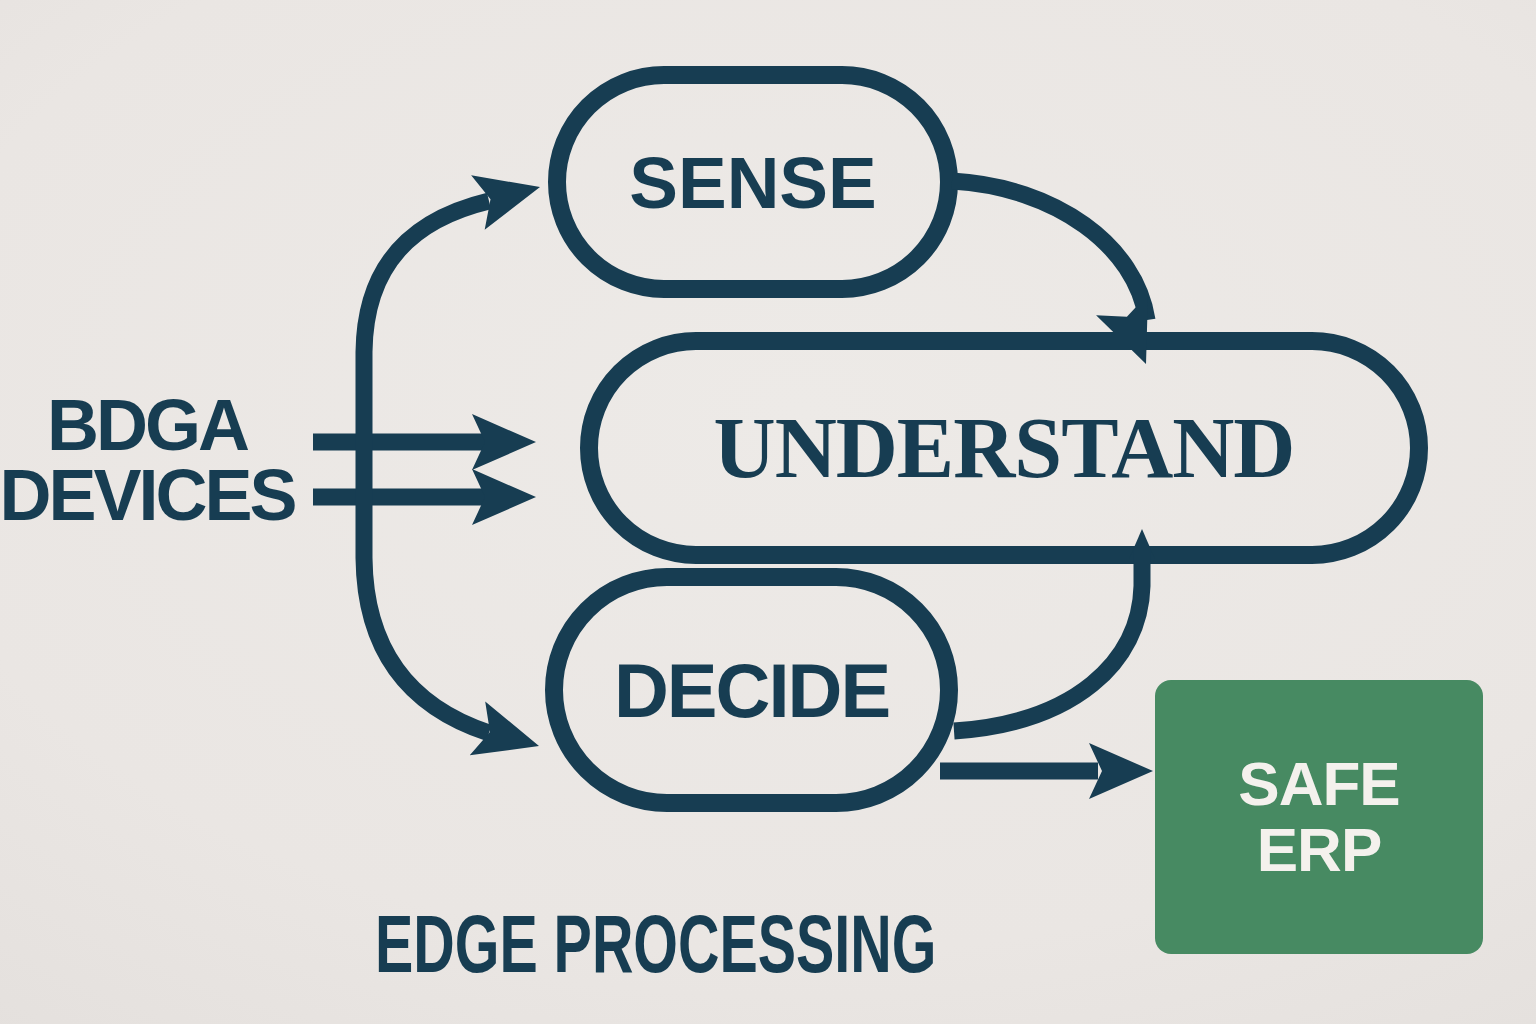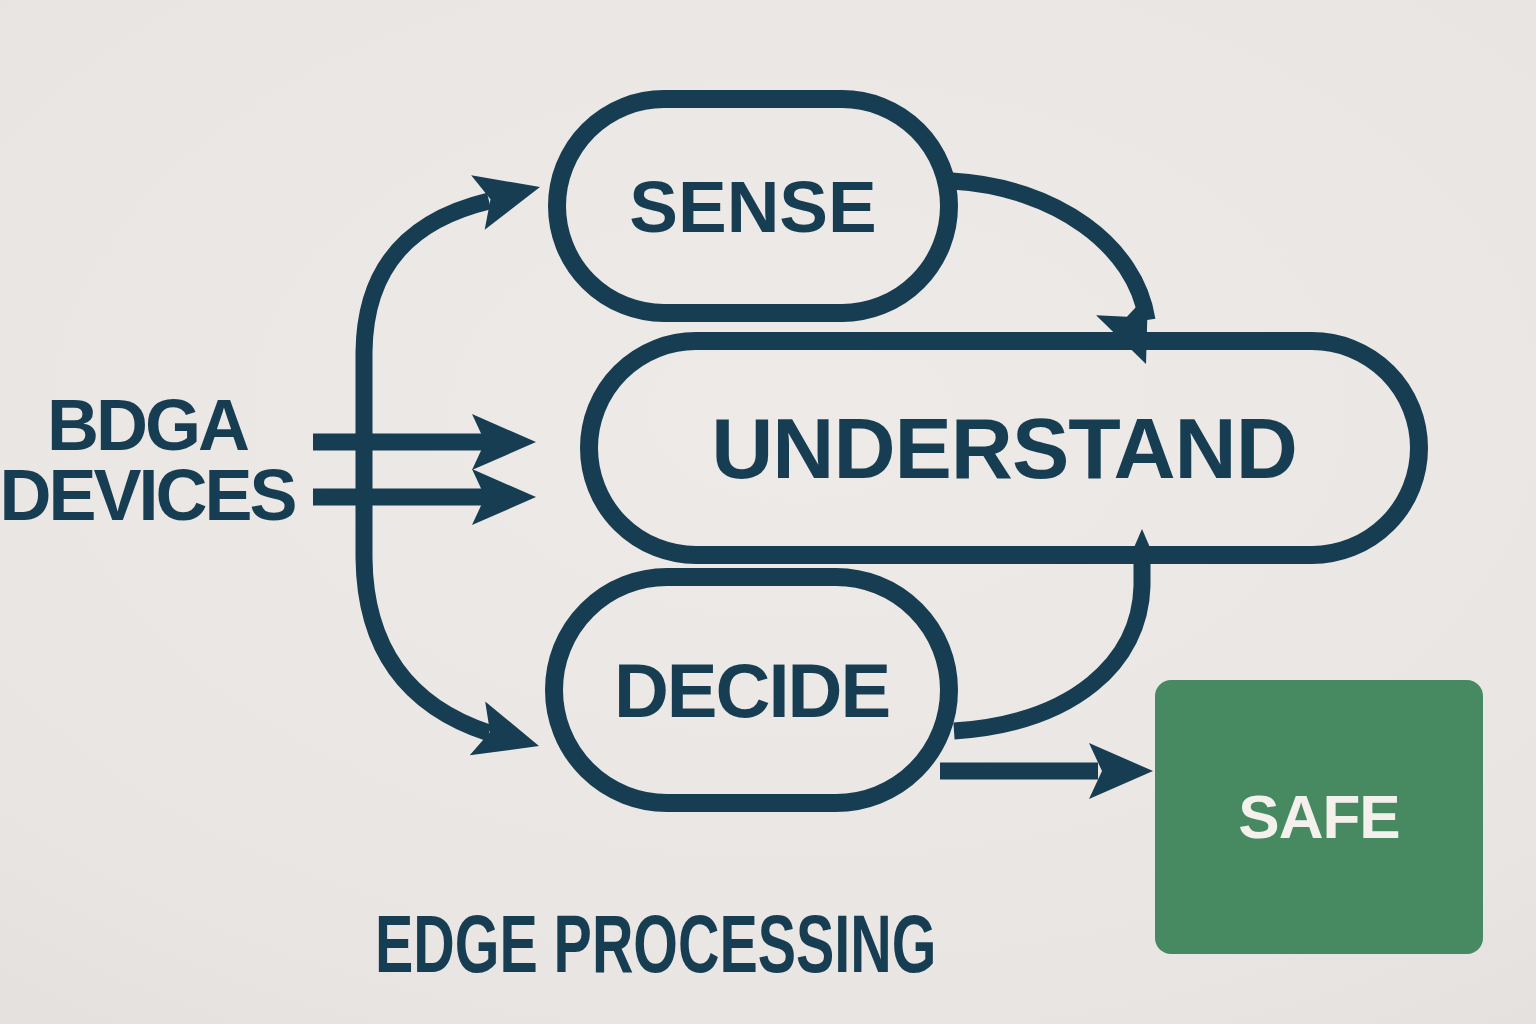--- a/index.html
+++ b/index.html
@@ -20,22 +20,22 @@
   }
   .pill{
     position:absolute;
     box-sizing:border-box;
     border:18px solid var(--teal);
     border-radius:999px;
     background:transparent;
     display:flex;align-items:center;justify-content:center;
     white-space:nowrap;
   }
-  .pill-sense{left:548px;top:66px;width:410px;height:232px;font-size:73px;letter-spacing:0px;margin-top:24px;}
-  .pill-understand{left:580px;top:332px;width:848px;height:232px;font-size:86px;letter-spacing:-1px;}
+  .pill-sense{left:548px;top:66px;width:410px;height:232px;font-size:73px;letter-spacing:0px;}
+  .pill-understand{left:580px;top:332px;width:848px;height:232px;font-size:86px;letter-spacing:-1px;font-family:Liberation Serif, serif;}
   .pill-decide{left:545px;top:568px;width:413px;height:244px;font-size:76px;letter-spacing:-2px;}
   .source-label{
     position:absolute;left:-8px;top:390px;width:310px;
     text-align:center;font-size:72px;line-height:70px;letter-spacing:-3px;
     white-space:nowrap;
   }
   .output-box{
     position:absolute;left:1155px;top:648px;width:328px;height:274px;
     background:var(--green);border-radius:16px;
     color:var(--text-on-green);
@@ -100,17 +100,18 @@
   </div>
   <div class="pill pill-understand">
     <span>UNDERSTAND</span>
   </div>
   <div class="pill pill-decide">
     <span>DECIDE</span>
   </div>
 
   <div class="output-box">
     <div>SAFE</div>
+    <div>ERP</div>
   </div>
 
   <div class="caption">EDGE PROCESSING</div>
 
 </div>
 
 </body></html>

